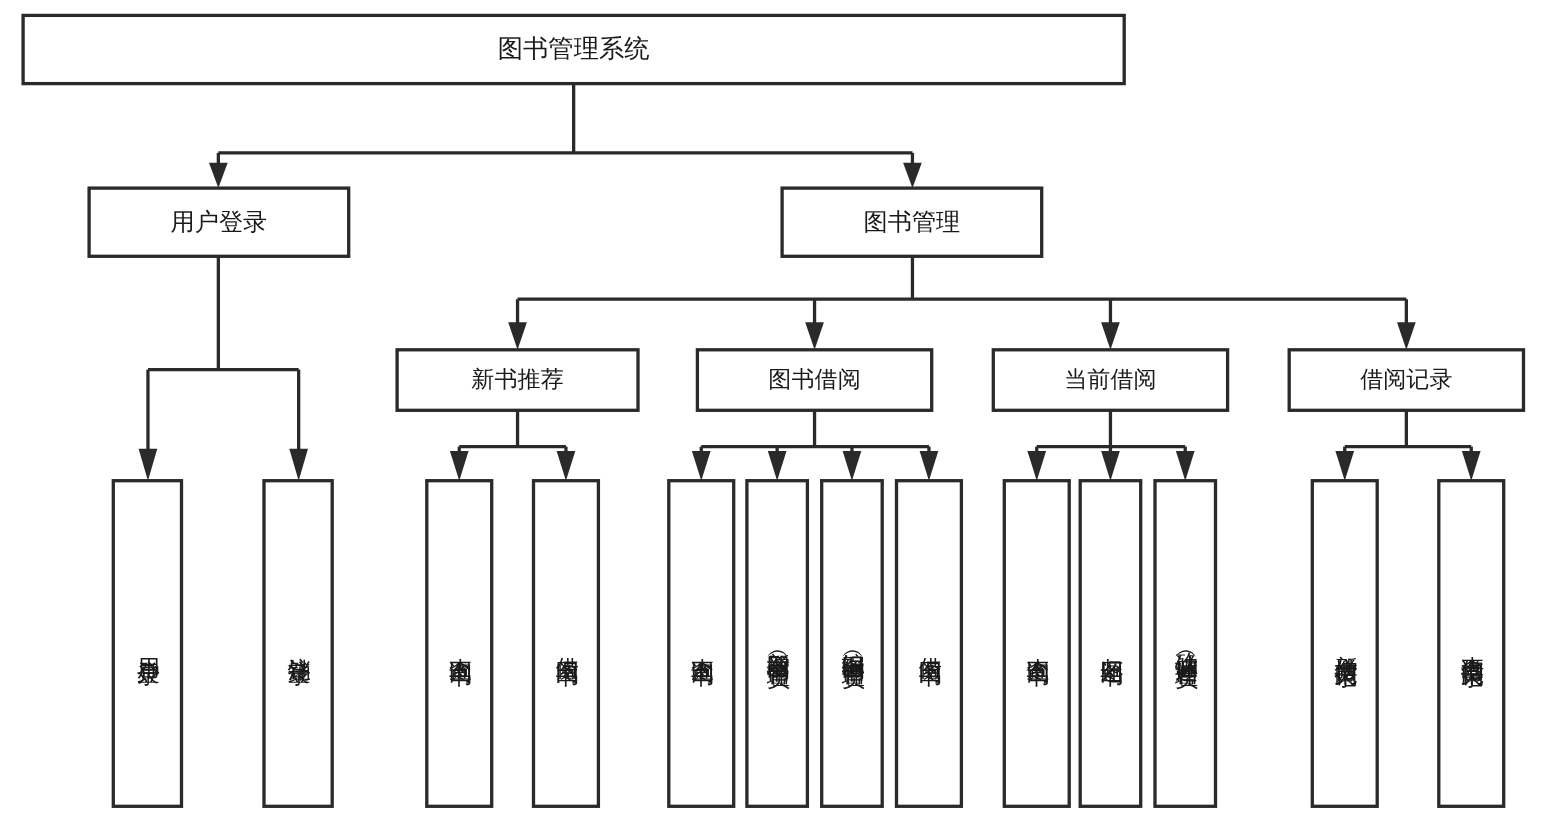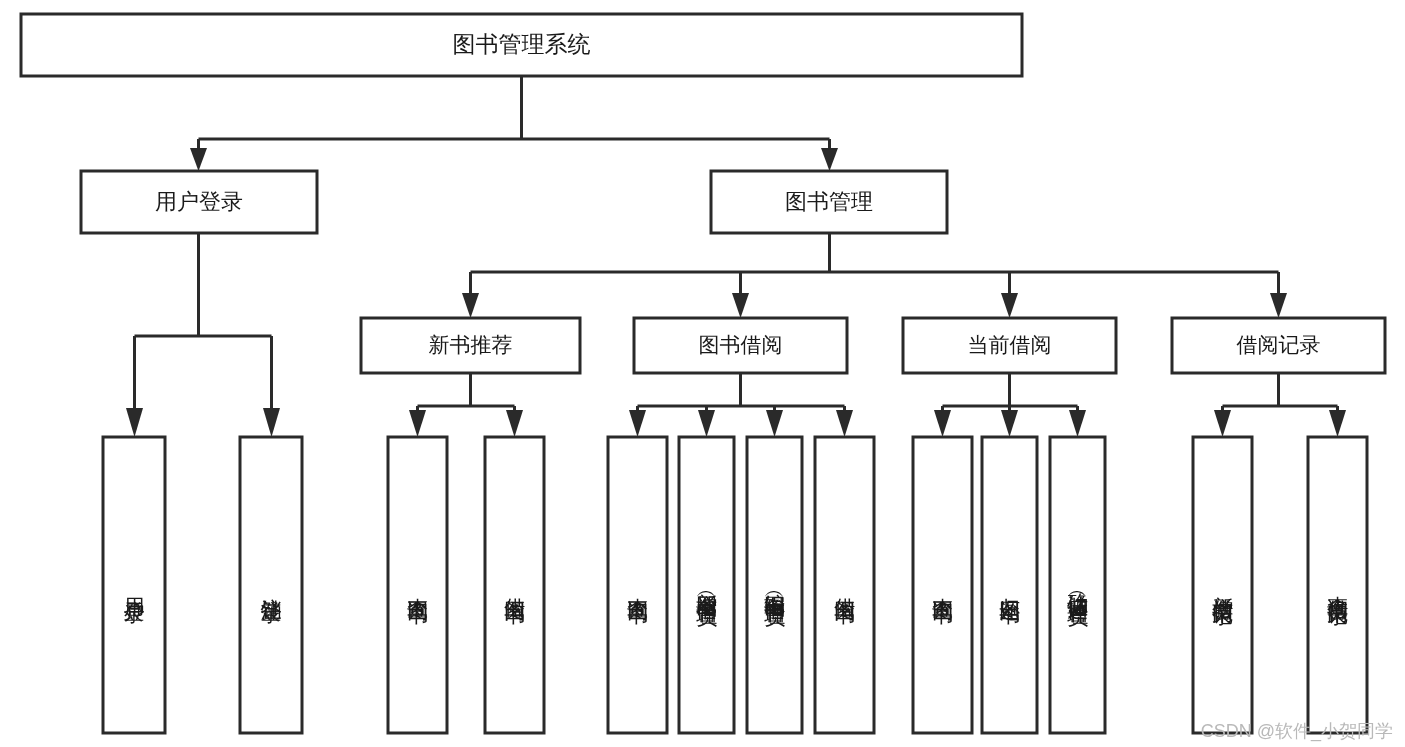--- a/index.html
+++ b/index.html
@@ -177,14 +177,13 @@
     <div class="leaf-label" style="left:679px;top:437px;width:55px;height:296px;">新增图书（管理员）</div>
     <div class="leaf-label" style="left:747px;top:437px;width:55px;height:296px;">编辑图书（管理员）</div>
     <div class="leaf-label" style="left:815px;top:437px;width:59px;height:296px;">借阅图书</div>
     <div class="leaf-label" style="left:913px;top:437px;width:59px;height:296px;">查询图书</div>
     <div class="leaf-label" style="left:982px;top:437px;width:55px;height:296px;">归还图书</div>
     <div class="leaf-label" style="left:1050px;top:437px;width:55px;height:296px;">确认归还（管理员）</div>
     <div class="leaf-label" style="left:1193px;top:437px;width:59px;height:296px;">新增借阅记录</div>
     <div class="leaf-label" style="left:1308px;top:437px;width:59px;height:296px;">查询借阅记录</div>
   </div>
 
-  <div class="watermark">CSDN @软件_小贺同学</div>
 </div>
 
 </body></html>

